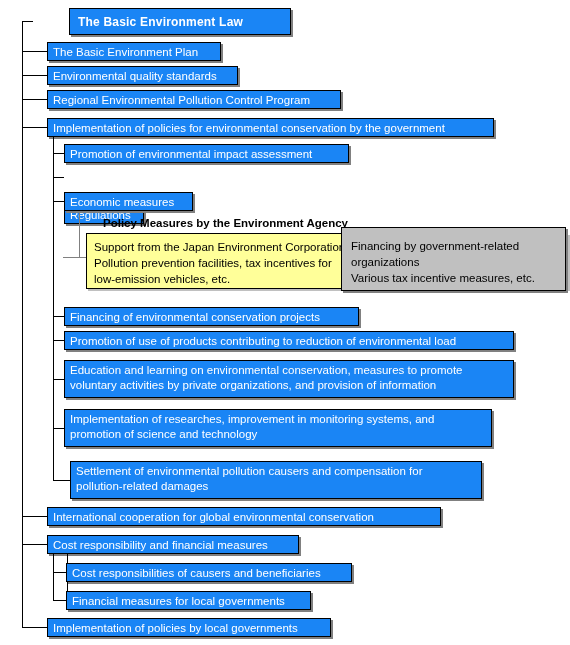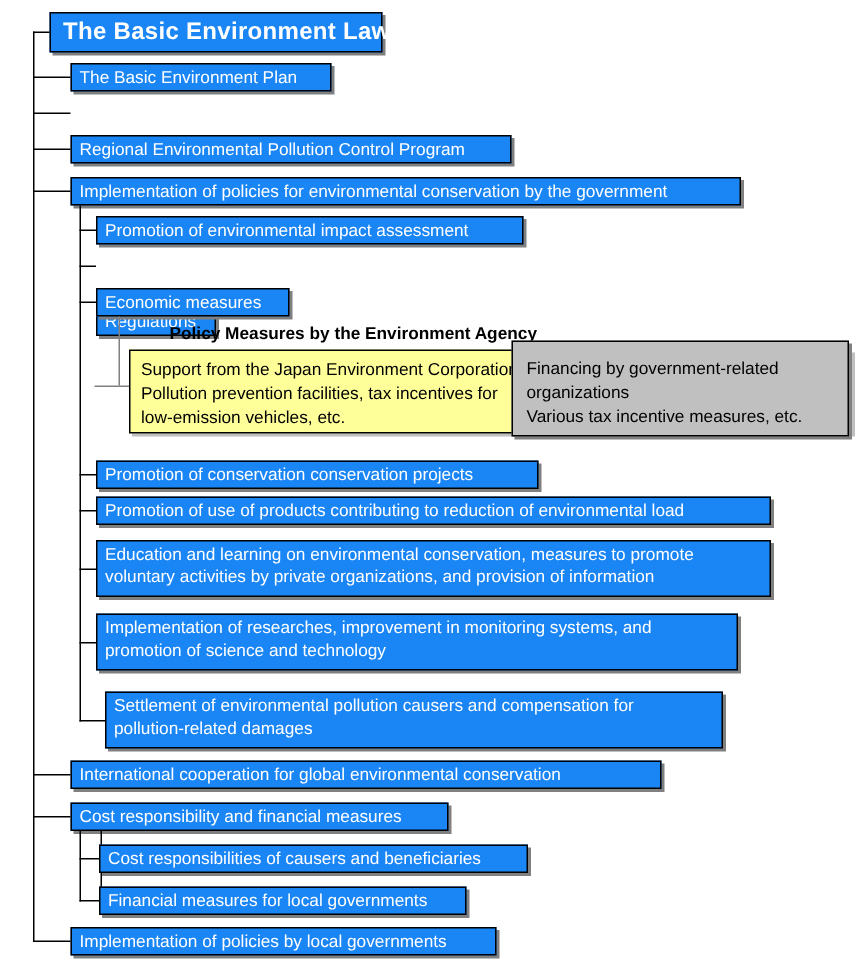--- a/index.html
+++ b/index.html
@@ -39,25 +39,26 @@
     color: #ffffff;
     font-size: 11.5px;
     line-height: 15px;
     padding: 2px 21px 3px 5px;
     box-sizing: border-box;
     box-shadow: 2px 2px 0 #808080;
     white-space: nowrap;
   }
   .node.wrap { white-space: normal; }
   .node.title {
-    font-size: 16px;
+    font-size: 12px;
     font-weight: bold;
     line-height: 20px;
     letter-spacing: 0.2px;
     padding: 3px 8px 4px 8px;
+    margin-left: 36px;
   }
 
   
   .panel {
     position: absolute;
     box-sizing: border-box;
     border: 1px solid #000000;
   }
   .panel-yellow {
     background: #ffff99;
@@ -94,20 +95,21 @@
 <div id="canvas">
 
   <div class="node title" style="left:33px; top:8px; width:222px; height:27px;">The Basic Environment Law</div>
 
   <div class="vline" style="left:22px; top:21px; height:607px;"></div>
   <div class="hline" style="left:22px; top:21px; width:11px;"></div>
 
   <div class="node" style="left:47px; top:42px; width:174px; height:19px;">The Basic Environment Plan</div>
   <div class="hline" style="left:22px; top:51px; width:25px;"></div>
 
+  <div class="node" style="left:47px; top:66px; width:191px; height:19px;">Environmental quality standards</div>
   <div class="hline" style="left:22px; top:75px; width:25px;"></div>
 
   <div class="node" style="left:47px; top:90px; width:294px; height:19px;">Regional Environmental Pollution Control Program</div>
   <div class="hline" style="left:22px; top:99px; width:25px;"></div>
 
   <div class="node" style="left:47px; top:118px; width:447px; height:19px;">Implementation of policies for environmental conservation by the government</div>
   <div class="hline" style="left:22px; top:127px; width:25px;"></div>
 
   <div class="node" style="left:47px; top:507px; width:394px; height:19px;">International cooperation for global environmental conservation</div>
   <div class="hline" style="left:22px; top:516px; width:25px;"></div>
@@ -125,32 +127,32 @@
 
   <div class="node" style="left:64px; top:168px; width:80px; height:19px;margin-top:37px;">Regulations</div>
   <div class="hline" style="left:53px; top:177px; width:11px;"></div>
 
   <div class="node" style="left:64px; top:192px; width:129px; height:19px;">Economic measures</div>
   <div class="hline" style="left:53px; top:201px; width:11px;"></div>
 
   <div class="vline gray" style="left:79px; top:211px; height:46px;"></div>
   <div class="hline gray" style="left:63px; top:257px; width:23px;"></div>
 
-  <div class="panel-caption" style="left:87px; top:216px;padding-left:26px;">Policy Measures by the Environment Agency</div>
+  <div class="panel-caption" style="left:77px; top:216px;padding-left:26px;">Policy Measures by the Environment Agency</div>
   <div class="panel panel-yellow" style="left:86px; top:233px; width:482px; height:56px;"></div>
   <div class="panel-body" style="position:absolute; left:86px; top:233px; width:262px; white-space:pre-line;">Support from the Japan Environment Corporation
 Pollution prevention facilities, tax incentives for
 low-emission vehicles, etc.</div>
 
   <div class="panel panel-gray" style="left:341px; top:227px; width:225px; height:64px;"></div>
   <div class="panel-body" style="position:absolute; left:343px; top:232px; width:220px; white-space:pre-line;">Financing by government-related
 organizations
 Various tax incentive measures, etc.</div>
 
-  <div class="node" style="left:64px; top:307px; width:295px; height:19px;">Promotion of conservation conservation projects</div>
+  <div class="node" style="left:64px; top:307px; width:295px; height:19px;">Financing of environmental conservation projects</div>
   <div class="hline" style="left:53px; top:316px; width:11px;"></div>
 
   <div class="node" style="left:64px; top:331px; width:450px; height:19px;">Promotion of use of products contributing to reduction of environmental load</div>
   <div class="hline" style="left:53px; top:340px; width:11px;"></div>
 
   <div class="node wrap" style="left:64px; top:360px; width:450px; height:38px;">Education and learning on environmental conservation, measures to promote voluntary activities by private organizations, and provision of information</div>
   <div class="hline" style="left:53px; top:379px; width:11px;"></div>
 
   <div class="node wrap" style="left:64px; top:409px; width:428px; height:38px;">Implementation of researches, improvement in monitoring systems, and promotion of science and technology</div>
   <div class="hline" style="left:53px; top:428px; width:11px;"></div>

